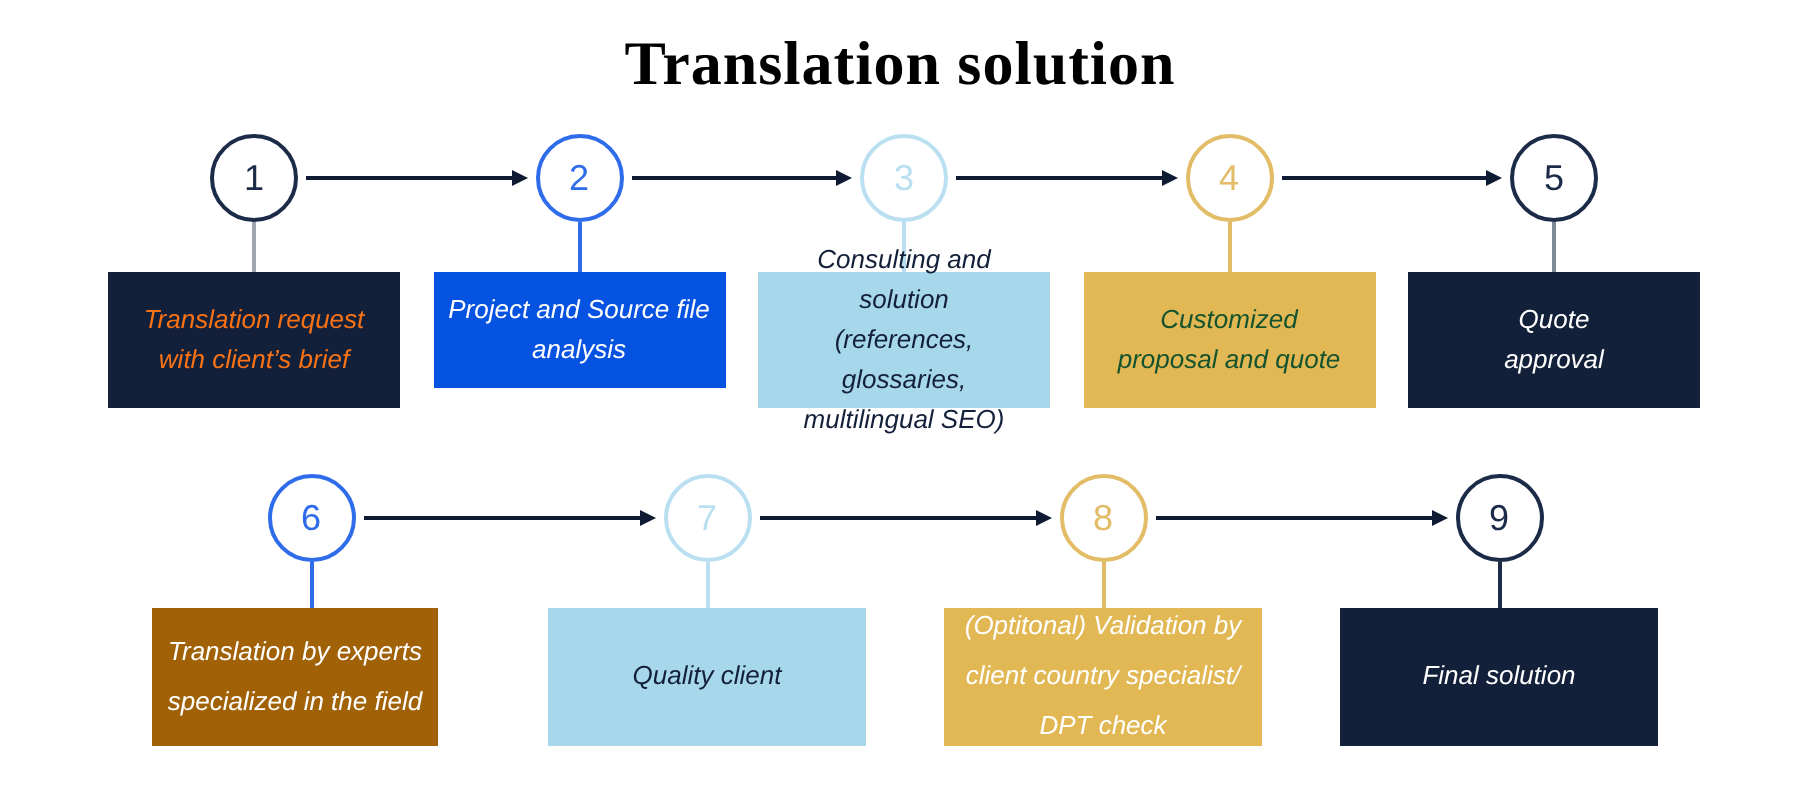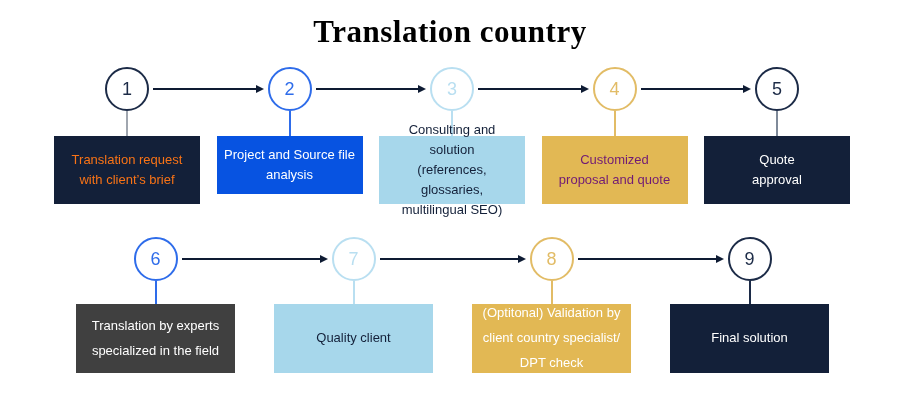--- a/index.html
+++ b/index.html
@@ -53,20 +53,21 @@
     align-items: center;
     justify-content: center;
     text-align: center;
     box-sizing: border-box;
     padding: 4px 6px;
     z-index: 2;
   }
   .box .label {
     font-size: 13px;
     white-space: pre-line;
+    font-style: italic;
   }
   .row0 .box .label { line-height: 1.55; }
   .row1 .box .label { line-height: 1.9; }
   .arrow { position: absolute; height: 9px; z-index: 1; }
   .arrow .shaft {
     position: absolute;
     left: 0;
     top: 3.75px;
     height: 1.5px;
     width: calc(100% - 7px);
@@ -79,21 +80,21 @@
     height: 0;
     border-top: 4.5px solid transparent;
     border-bottom: 4.5px solid transparent;
     border-left: 8px solid;
   }
 </style>
 </head>
 <body>
 
 <div class="canvas">
-  <h1 class="title">Translation country</h1>
+  <h1 class="title">Translation solution</h1>
   <div id="diagram">
       <div class="row0">
         <div class="circle" style="left: 105px; top: 67px; border-color: rgb(28, 43, 71);">
           <span class="num" style="color: rgb(28, 43, 71);">1</span>
         </div>
         <div class="connector" style="left: 126px; top: 111px; height: 25px; background: rgb(160, 166, 175);"></div>
         <div class="box" style="left: 54px; top: 136px; width: 146px; height: 68px; background: rgb(19, 32, 57);">
           <span class="label" style="color: #f97316;">Translation request
 with client’s brief</span>
         </div>
@@ -130,21 +131,21 @@
           <div class="shaft" style="background: rgb(14, 27, 51);"></div>
           <div class="head" style="border-left-color: rgb(14, 27, 51);"></div>
         </div>
       </div>
       <div class="row0">
         <div class="circle" style="left: 592.5px; top: 67px; border-color: rgb(226, 188, 102);">
           <span class="num" style="color: rgb(226, 188, 102);">4</span>
         </div>
         <div class="connector" style="left: 613.5px; top: 111px; height: 25px; background: rgb(226, 188, 102);"></div>
         <div class="box" style="left: 541.5px; top: 136px; width: 146px; height: 68px; background: rgb(226, 184, 84);">
-          <span class="label" style="color: #701a75;">Customized
+          <span class="label" style="color: #14532d;">Customized
 proposal and quote</span>
         </div>
         <div class="arrow" style="left: 640.5px; top: 84.5px; width: 110.5px;">
           <div class="shaft" style="background: rgb(14, 27, 51);"></div>
           <div class="head" style="border-left-color: rgb(14, 27, 51);"></div>
         </div>
       </div>
       <div class="row0">
         <div class="circle" style="left: 755px; top: 67px; border-color: rgb(28, 43, 71);">
           <span class="num" style="color: rgb(28, 43, 71);">5</span>
@@ -153,21 +154,21 @@
         <div class="box" style="left: 704px; top: 136px; width: 146px; height: 68px; background: rgb(19, 32, 57);">
           <span class="label" style="color: rgb(255, 255, 255);">Quote
 approval</span>
         </div>
       </div>
       <div class="row1">
         <div class="circle" style="left: 133.5px; top: 237px; border-color: rgb(46, 108, 234);">
           <span class="num" style="color: rgb(46, 108, 234);">6</span>
         </div>
         <div class="connector" style="left: 154.5px; top: 281px; height: 23px; background: rgb(46, 108, 234);"></div>
-        <div class="box" style="left: 76px; top: 304px; width: 159px; height: 69px; background: #404040;">
+        <div class="box" style="left: 76px; top: 304px; width: 143px; height: 69px; background: #a16207;">
           <span class="label" style="color: rgb(255, 255, 255);">Translation by experts
 specialized in the field</span>
         </div>
         <div class="arrow" style="left: 181.5px; top: 254.5px; width: 146px;">
           <div class="shaft" style="background: rgb(14, 27, 51);"></div>
           <div class="head" style="border-left-color: rgb(14, 27, 51);"></div>
         </div>
       </div>
       <div class="row1">
         <div class="circle" style="left: 331.5px; top: 237px; border-color: rgb(185, 223, 241);">

